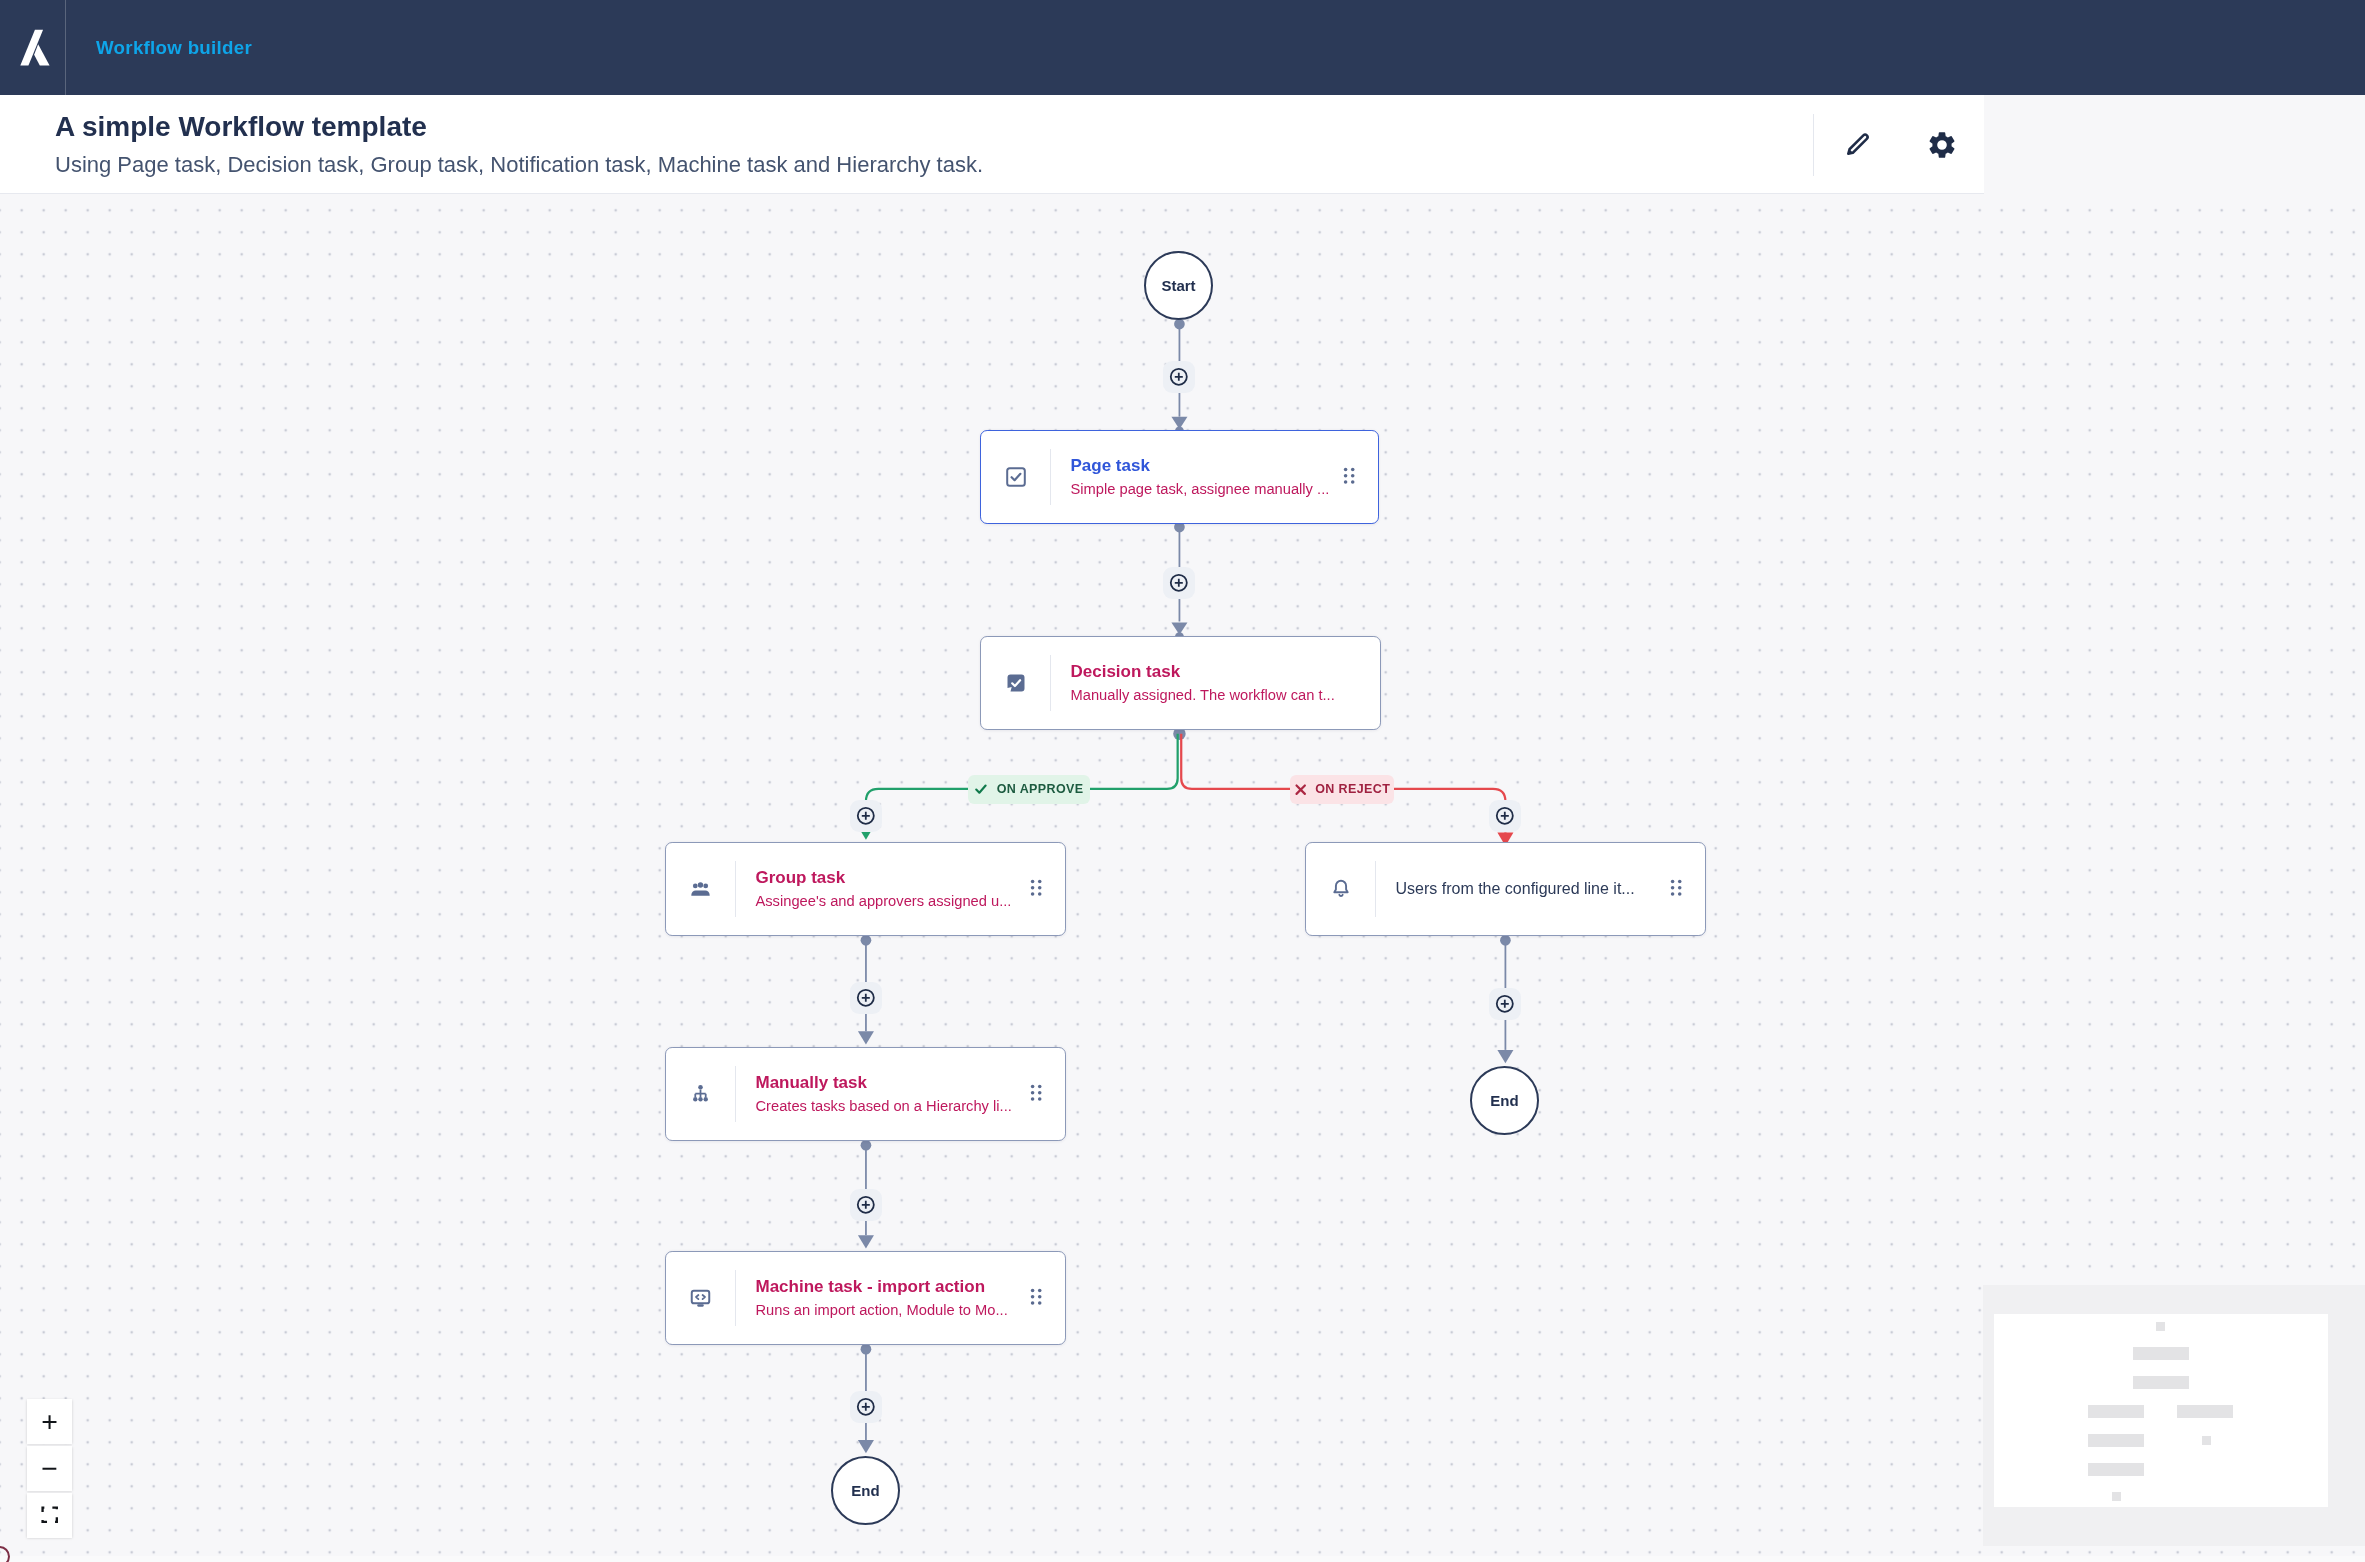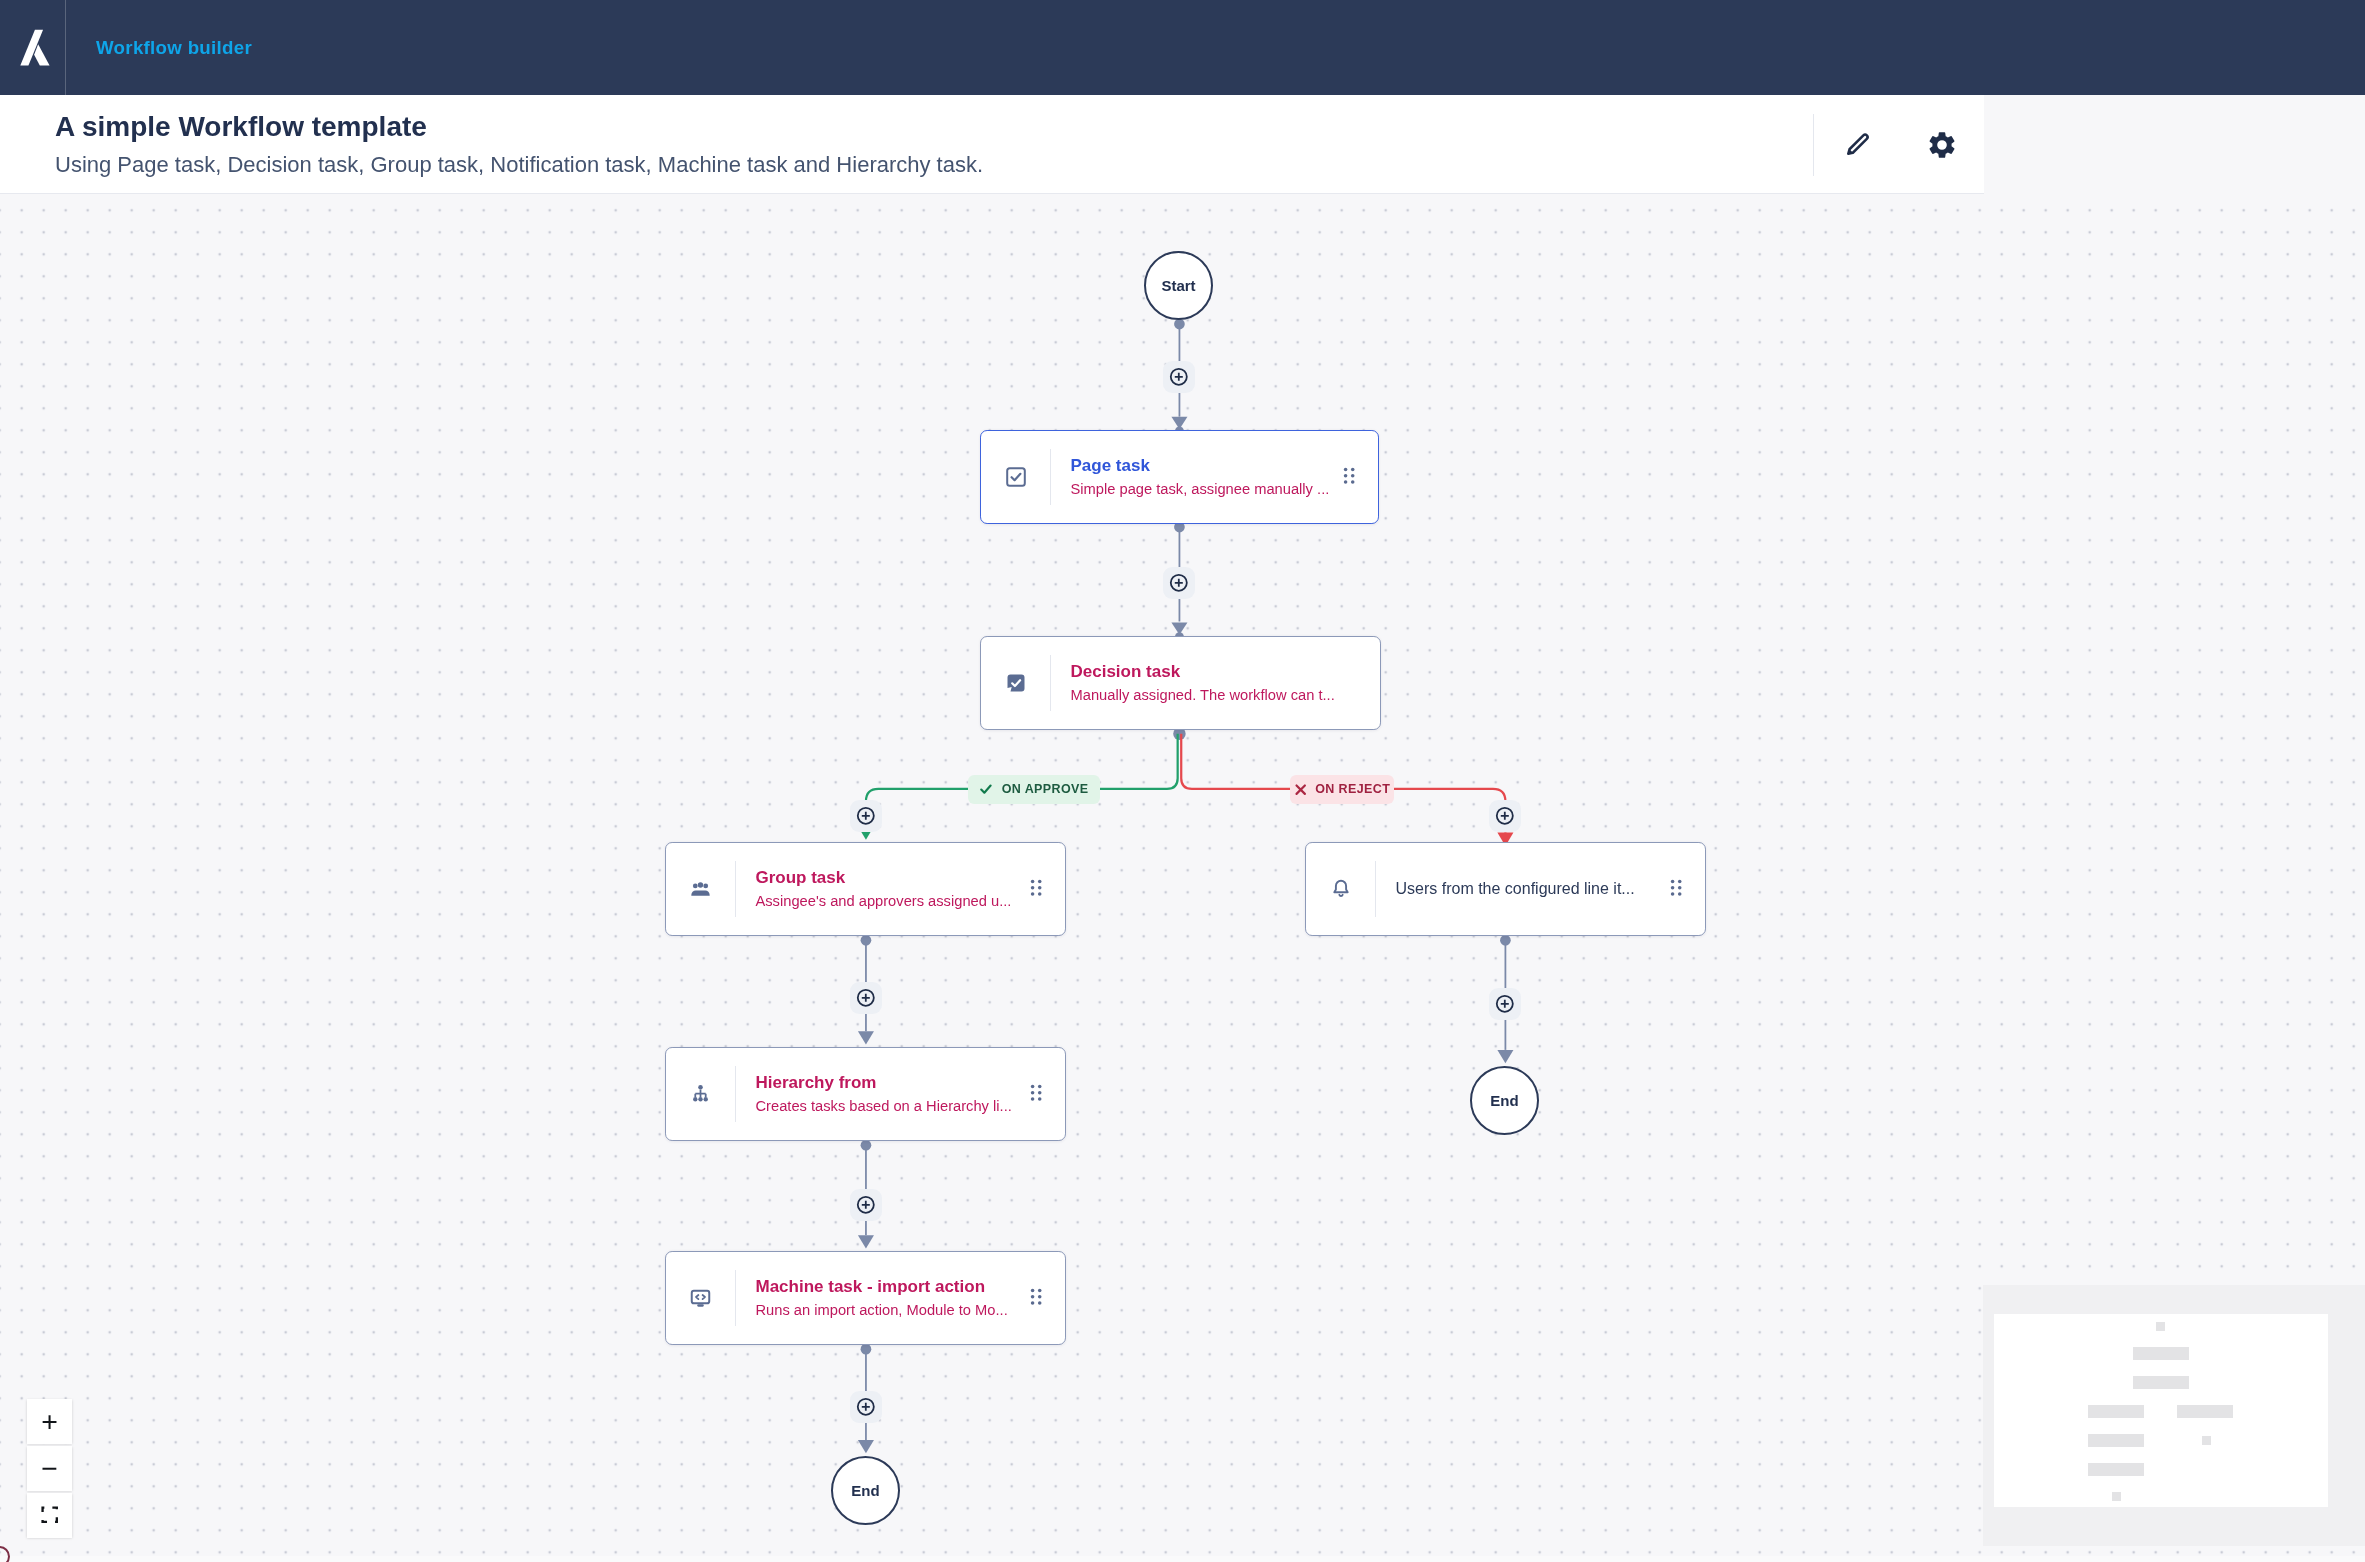--- a/index.html
+++ b/index.html
@@ -121,21 +121,21 @@
       <polygon points="1681,961 1699,961 1690,976"></polygon>
     </g>
 
     <path d="M1322 606 V656 Q1322 668 1310 668 H986 Q972 668 972 682 V710" stroke="#21a06b" stroke-width="2.5" fill="none"></path>
     <polygon points="963,710 981,710 972,725" fill="#21a06b"></polygon>
 
     <path d="M1326 606 V656 Q1326 668 1338 668 H1676 Q1690 668 1690 682 V717" stroke="#e5484d" stroke-width="2.5" fill="none"></path>
     <polygon points="1681,717 1699,717 1690,732" fill="#e5484d"></polygon>
   </svg>
 
-  <div class="pill approve" style="left:968px; top:581px; width:132px;">
+  <div class="pill approve" style="left:968px; top:581px; width:122px;">
     <svg width="14.3" height="14.3" viewBox="0 0 16 16">
       <path d="M2.5 8.5l3.5 3.5 7-8" fill="none" stroke="#117a4c" stroke-width="2.4" stroke-linecap="round" stroke-linejoin="round"></path>
     </svg>
     <span>ON APPROVE</span>
   </div>
   <div class="pill reject" style="left:1290px; top:581px; width:104px;">
     <svg width="13.4" height="13.4" viewBox="0 0 16 16">
       <path d="M3 3l10 10 M13 3L3 13" stroke="#ab2742" stroke-width="2.6" stroke-linecap="round"></path>
     </svg>
     <span>ON REJECT</span>
@@ -300,21 +300,21 @@
             <circle cx="12" cy="5" r="2.2"></circle>
             <circle cx="7" cy="16.5" r="2.1"></circle>
             <circle cx="12" cy="16.5" r="2.1"></circle>
             <circle cx="17" cy="16.5" r="2.1"></circle>
           </g>
           <path d="M12 7.2v4 M7 11.2h10 M7 11.2v3.2 M12 11.2v3.2 M17 11.2v3.2" fill="none" stroke="#5b6c92" stroke-width="1.7"></path>
         </svg>
     </div>
     <div class="card-sep"></div>
     <div class="card-text">
-      <div class="card-title">Hierarchy from</div>
+      <div class="card-title">Manually task</div>
       <div class="card-desc">Creates tasks based on a Hierarchy li...</div>
     </div>
     <div class="drag-handle">
       <svg width="14.3" height="19.6" viewBox="0 0 16 22">
           <g fill="#5a6a8f">
             <circle cx="4" cy="4" r="2"></circle>
             <circle cx="12" cy="4" r="2"></circle>
             <circle cx="4" cy="11" r="2"></circle>
             <circle cx="12" cy="11" r="2"></circle>
             <circle cx="4" cy="18" r="2"></circle>

